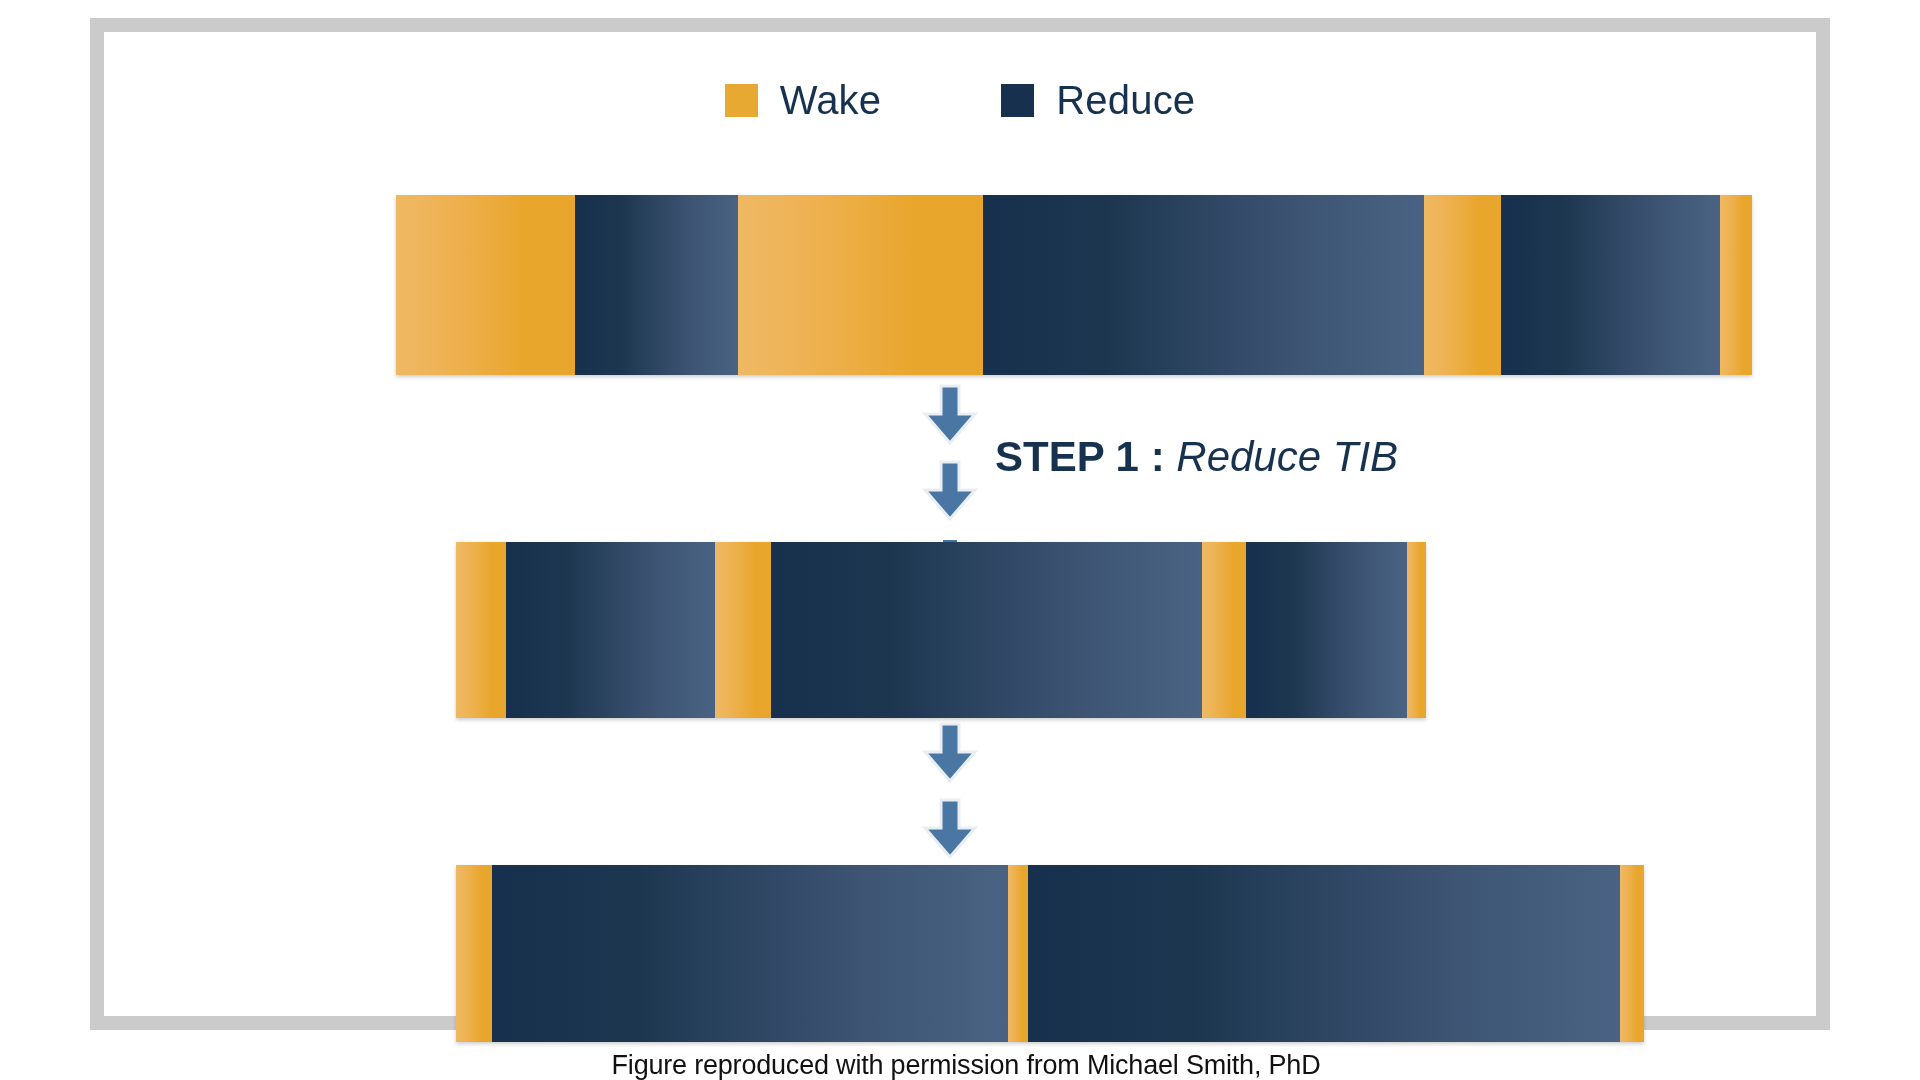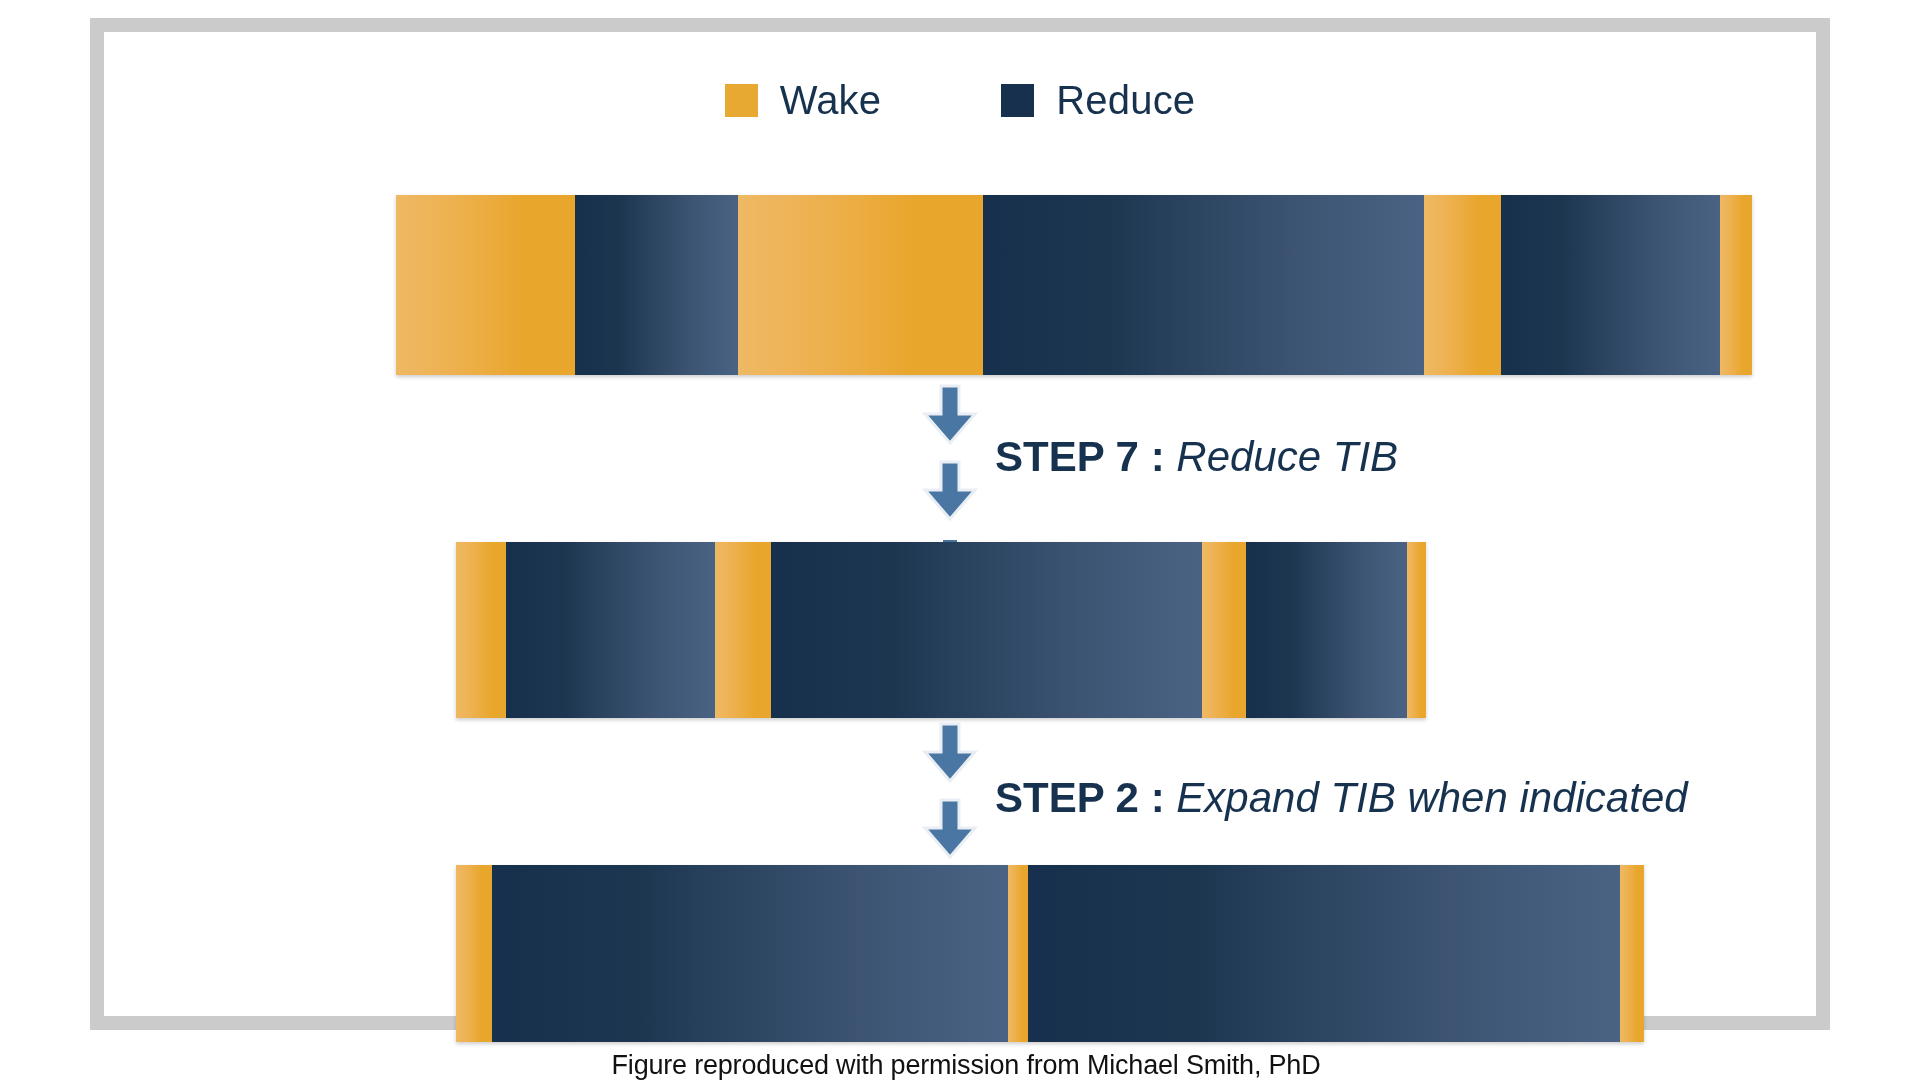--- a/index.html
+++ b/index.html
@@ -123,21 +123,21 @@
     </svg>
     <svg class="arrow" width="58" height="62" viewBox="0 0 58 62">
       <path d="M20 2 H38 V30 H54 L29 59 L4 30 H20 Z" fill="#4a76a3" stroke="#e9eef4" stroke-width="3"></path>
     </svg>
     <svg class="arrow" width="58" height="62" viewBox="0 0 58 62">
       <path d="M20 2 H38 V30 H54 L29 59 L4 30 H20 Z" fill="#4a76a3" stroke="#ffffff" stroke-width="4"></path>
     </svg>
   </div>
 
   <div class="step-label" id="step-1-label">
-    <span class="step-strong">STEP 7 :</span><span class="step-rest"> Reduce TIB</span>
+    <span class="step-strong">STEP 1 :</span><span class="step-rest"> Reduce TIB</span>
   </div>
 
   <div class="bar" id="bar-2">
       <div class="seg" style="width: 5.1497%; background: linear-gradient(90deg, rgb(238, 185, 100) 0%, rgb(238, 178, 83) 28%, rgb(233, 166, 44) 72%, rgb(233, 166, 44) 100%);"></div>
       <div class="seg" style="width: 21.5569%; background: linear-gradient(270deg, rgb(74, 99, 132) 0%, rgb(61, 85, 115) 28%, rgb(29, 54, 80) 72%, rgb(22, 48, 77) 100%);"></div>
       <div class="seg" style="width: 5.7485%; background: linear-gradient(90deg, rgb(238, 185, 100) 0%, rgb(238, 178, 83) 28%, rgb(233, 166, 44) 72%, rgb(233, 166, 44) 100%);"></div>
       <div class="seg" style="width: 44.4311%; background: linear-gradient(270deg, rgb(74, 99, 132) 0%, rgb(61, 85, 115) 28%, rgb(29, 54, 80) 72%, rgb(22, 48, 77) 100%);"></div>
       <div class="seg" style="width: 4.5509%; background: linear-gradient(90deg, rgb(238, 185, 100) 0%, rgb(238, 178, 83) 28%, rgb(233, 166, 44) 72%, rgb(233, 166, 44) 100%);"></div>
       <div class="seg" style="width: 16.6467%; background: linear-gradient(270deg, rgb(74, 99, 132) 0%, rgb(61, 85, 115) 28%, rgb(29, 54, 80) 72%, rgb(22, 48, 77) 100%);"></div>
       <div class="seg" style="width: 1.91617%; background: linear-gradient(90deg, rgb(238, 185, 100) 0%, rgb(238, 178, 83) 28%, rgb(233, 166, 44) 72%, rgb(233, 166, 44) 100%);"></div>
@@ -148,23 +148,20 @@
       <path d="M20 2 H38 V30 H54 L29 59 L4 30 H20 Z" fill="#4a76a3" stroke="#e9eef4" stroke-width="3"></path>
     </svg>
     <svg class="arrow" width="58" height="62" viewBox="0 0 58 62">
       <path d="M20 2 H38 V30 H54 L29 59 L4 30 H20 Z" fill="#4a76a3" stroke="#e9eef4" stroke-width="3"></path>
     </svg>
     <svg class="arrow" width="58" height="62" viewBox="0 0 58 62">
       <path d="M20 2 H38 V30 H54 L29 59 L4 30 H20 Z" fill="#4a76a3" stroke="#ffffff" stroke-width="4"></path>
     </svg>
   </div>
 
-  <div class="step-label" id="step-2-label">
-    <span class="step-strong">STEP 2 :</span><span class="step-rest"> Expand TIB when indicated</span>
-  </div>
 
   <div class="bar" id="bar-3">
       <div class="seg" style="width: 2.99625%; background: linear-gradient(90deg, rgb(238, 185, 100) 0%, rgb(238, 178, 83) 28%, rgb(233, 166, 44) 72%, rgb(233, 166, 44) 100%);"></div>
       <div class="seg" style="width: 43.4457%; background: linear-gradient(270deg, rgb(74, 99, 132) 0%, rgb(61, 85, 115) 28%, rgb(29, 54, 80) 72%, rgb(22, 48, 77) 100%);"></div>
       <div class="seg" style="width: 1.74782%; background: linear-gradient(90deg, rgb(238, 185, 100) 0%, rgb(238, 178, 83) 28%, rgb(233, 166, 44) 72%, rgb(233, 166, 44) 100%);"></div>
       <div class="seg" style="width: 49.8127%; background: linear-gradient(270deg, rgb(74, 99, 132) 0%, rgb(61, 85, 115) 28%, rgb(29, 54, 80) 72%, rgb(22, 48, 77) 100%);"></div>
       <div class="seg" style="width: 1.9975%; background: linear-gradient(90deg, rgb(238, 185, 100) 0%, rgb(238, 178, 83) 28%, rgb(233, 166, 44) 72%, rgb(233, 166, 44) 100%);"></div>
     </div>
 
   <div id="caption">Figure reproduced with permission from Michael Smith, PhD</div>

